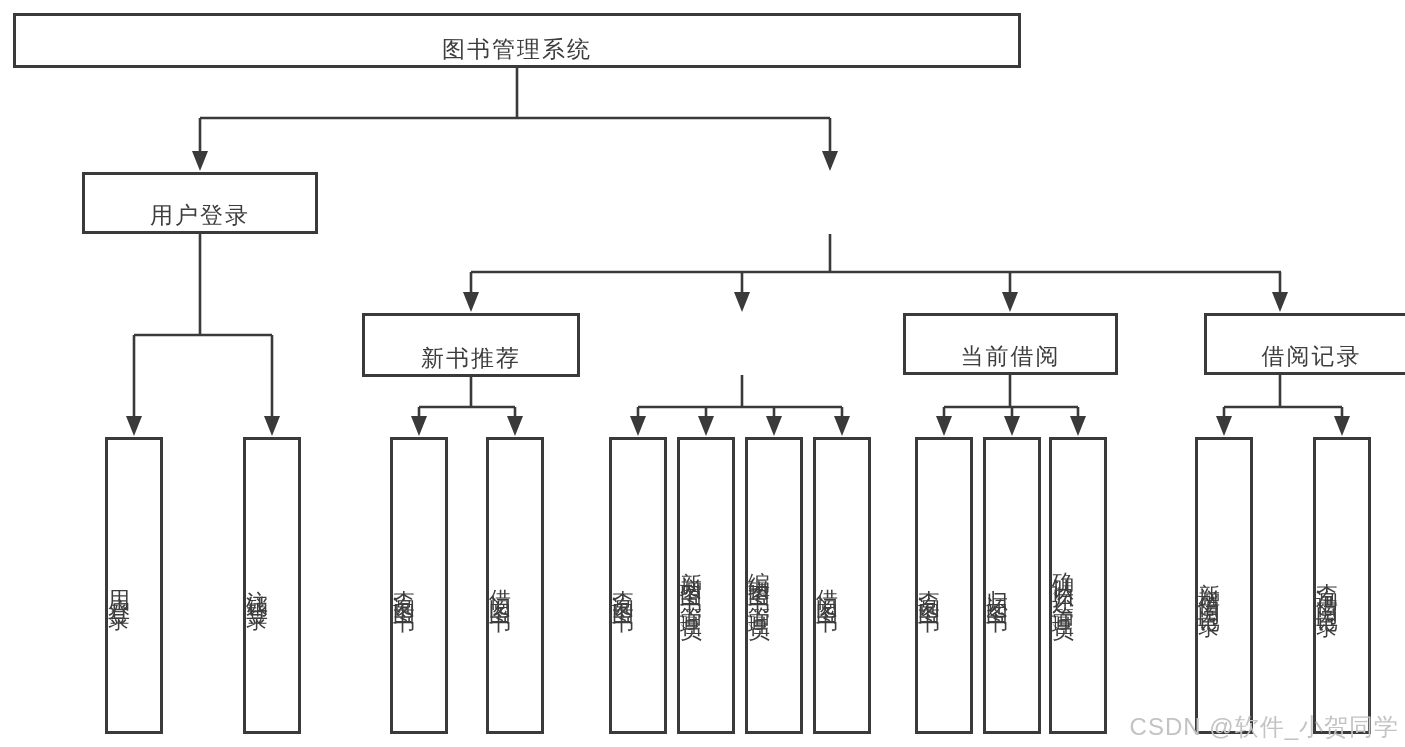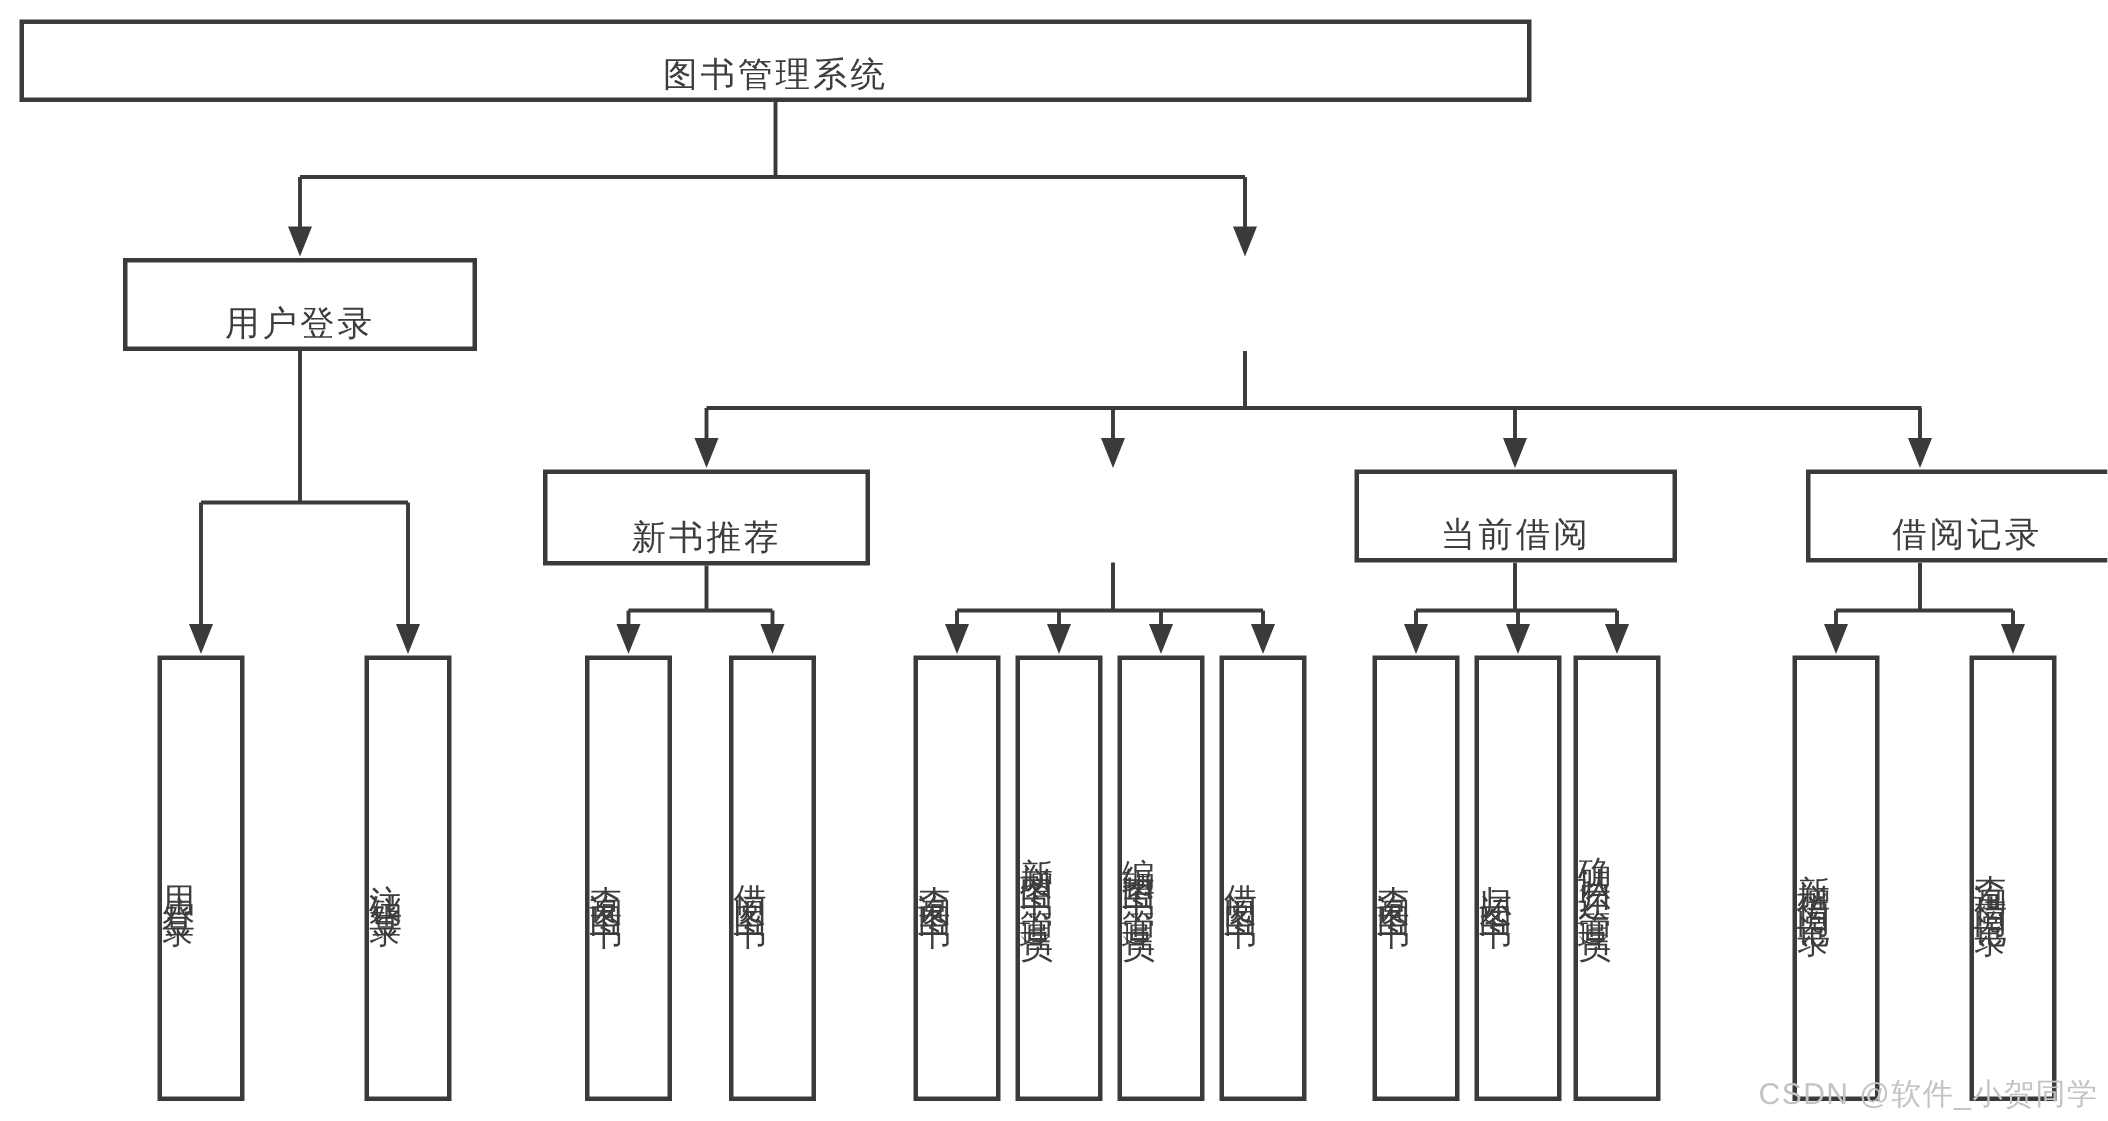--- a/index.html
+++ b/index.html
@@ -15,21 +15,21 @@
     border:3px solid #3a3a3a; color:#3d3d3d;
     display:flex; align-items:flex-end; justify-content:center;
     font-size:23px; letter-spacing:2px; z-index:2; white-space:nowrap;
   }
   .leaf {
     writing-mode:vertical-rl; font-size:22px; letter-spacing:7px;
     line-height:1.0; white-space:normal;
   }
   .watermark {
     position:absolute; right:6px; bottom:4px; z-index:5;
-    color:#c3c3c3; font-size:20px; letter-spacing:1px;
+    color:#c3c3c3; font-size:24px; letter-spacing:1px;
     font-family:"Liberation Sans","DejaVu Sans",sans-serif;
     margin-left:48px;
   }
 </style>
 </head>
 <body>
 
 <div class="stage">
 
   <svg class="wires" viewBox="0 0 1405 747" xmlns="http://www.w3.org/2000/svg">

